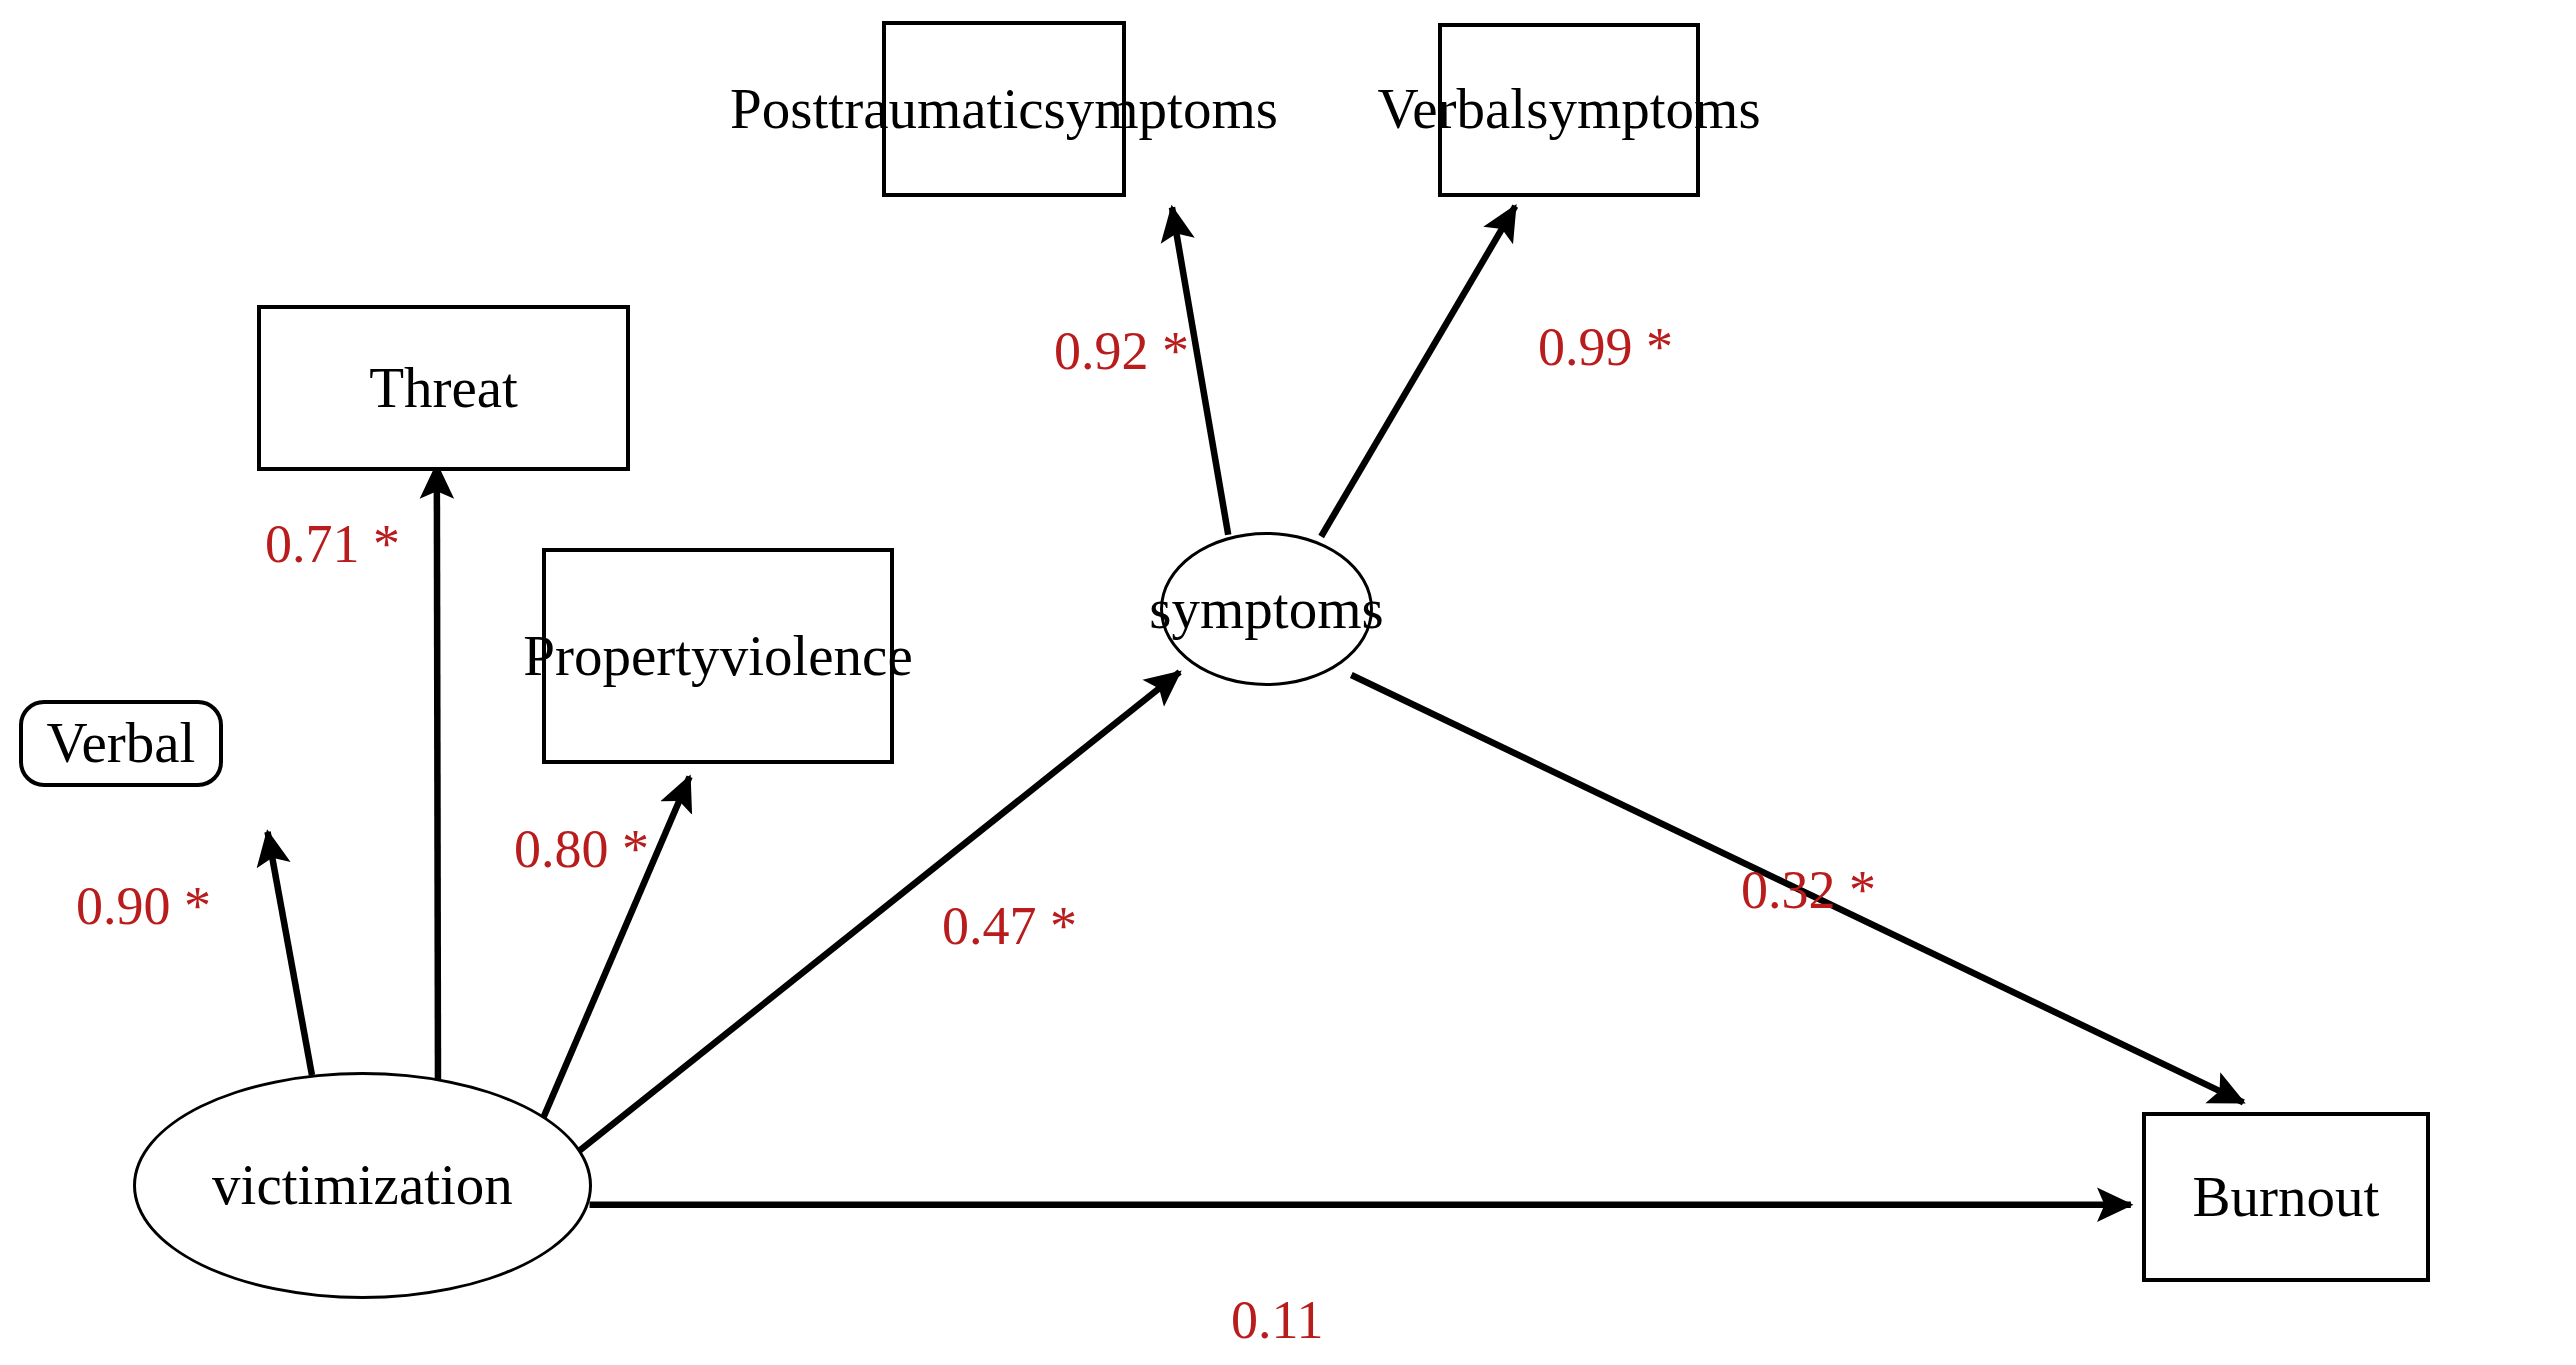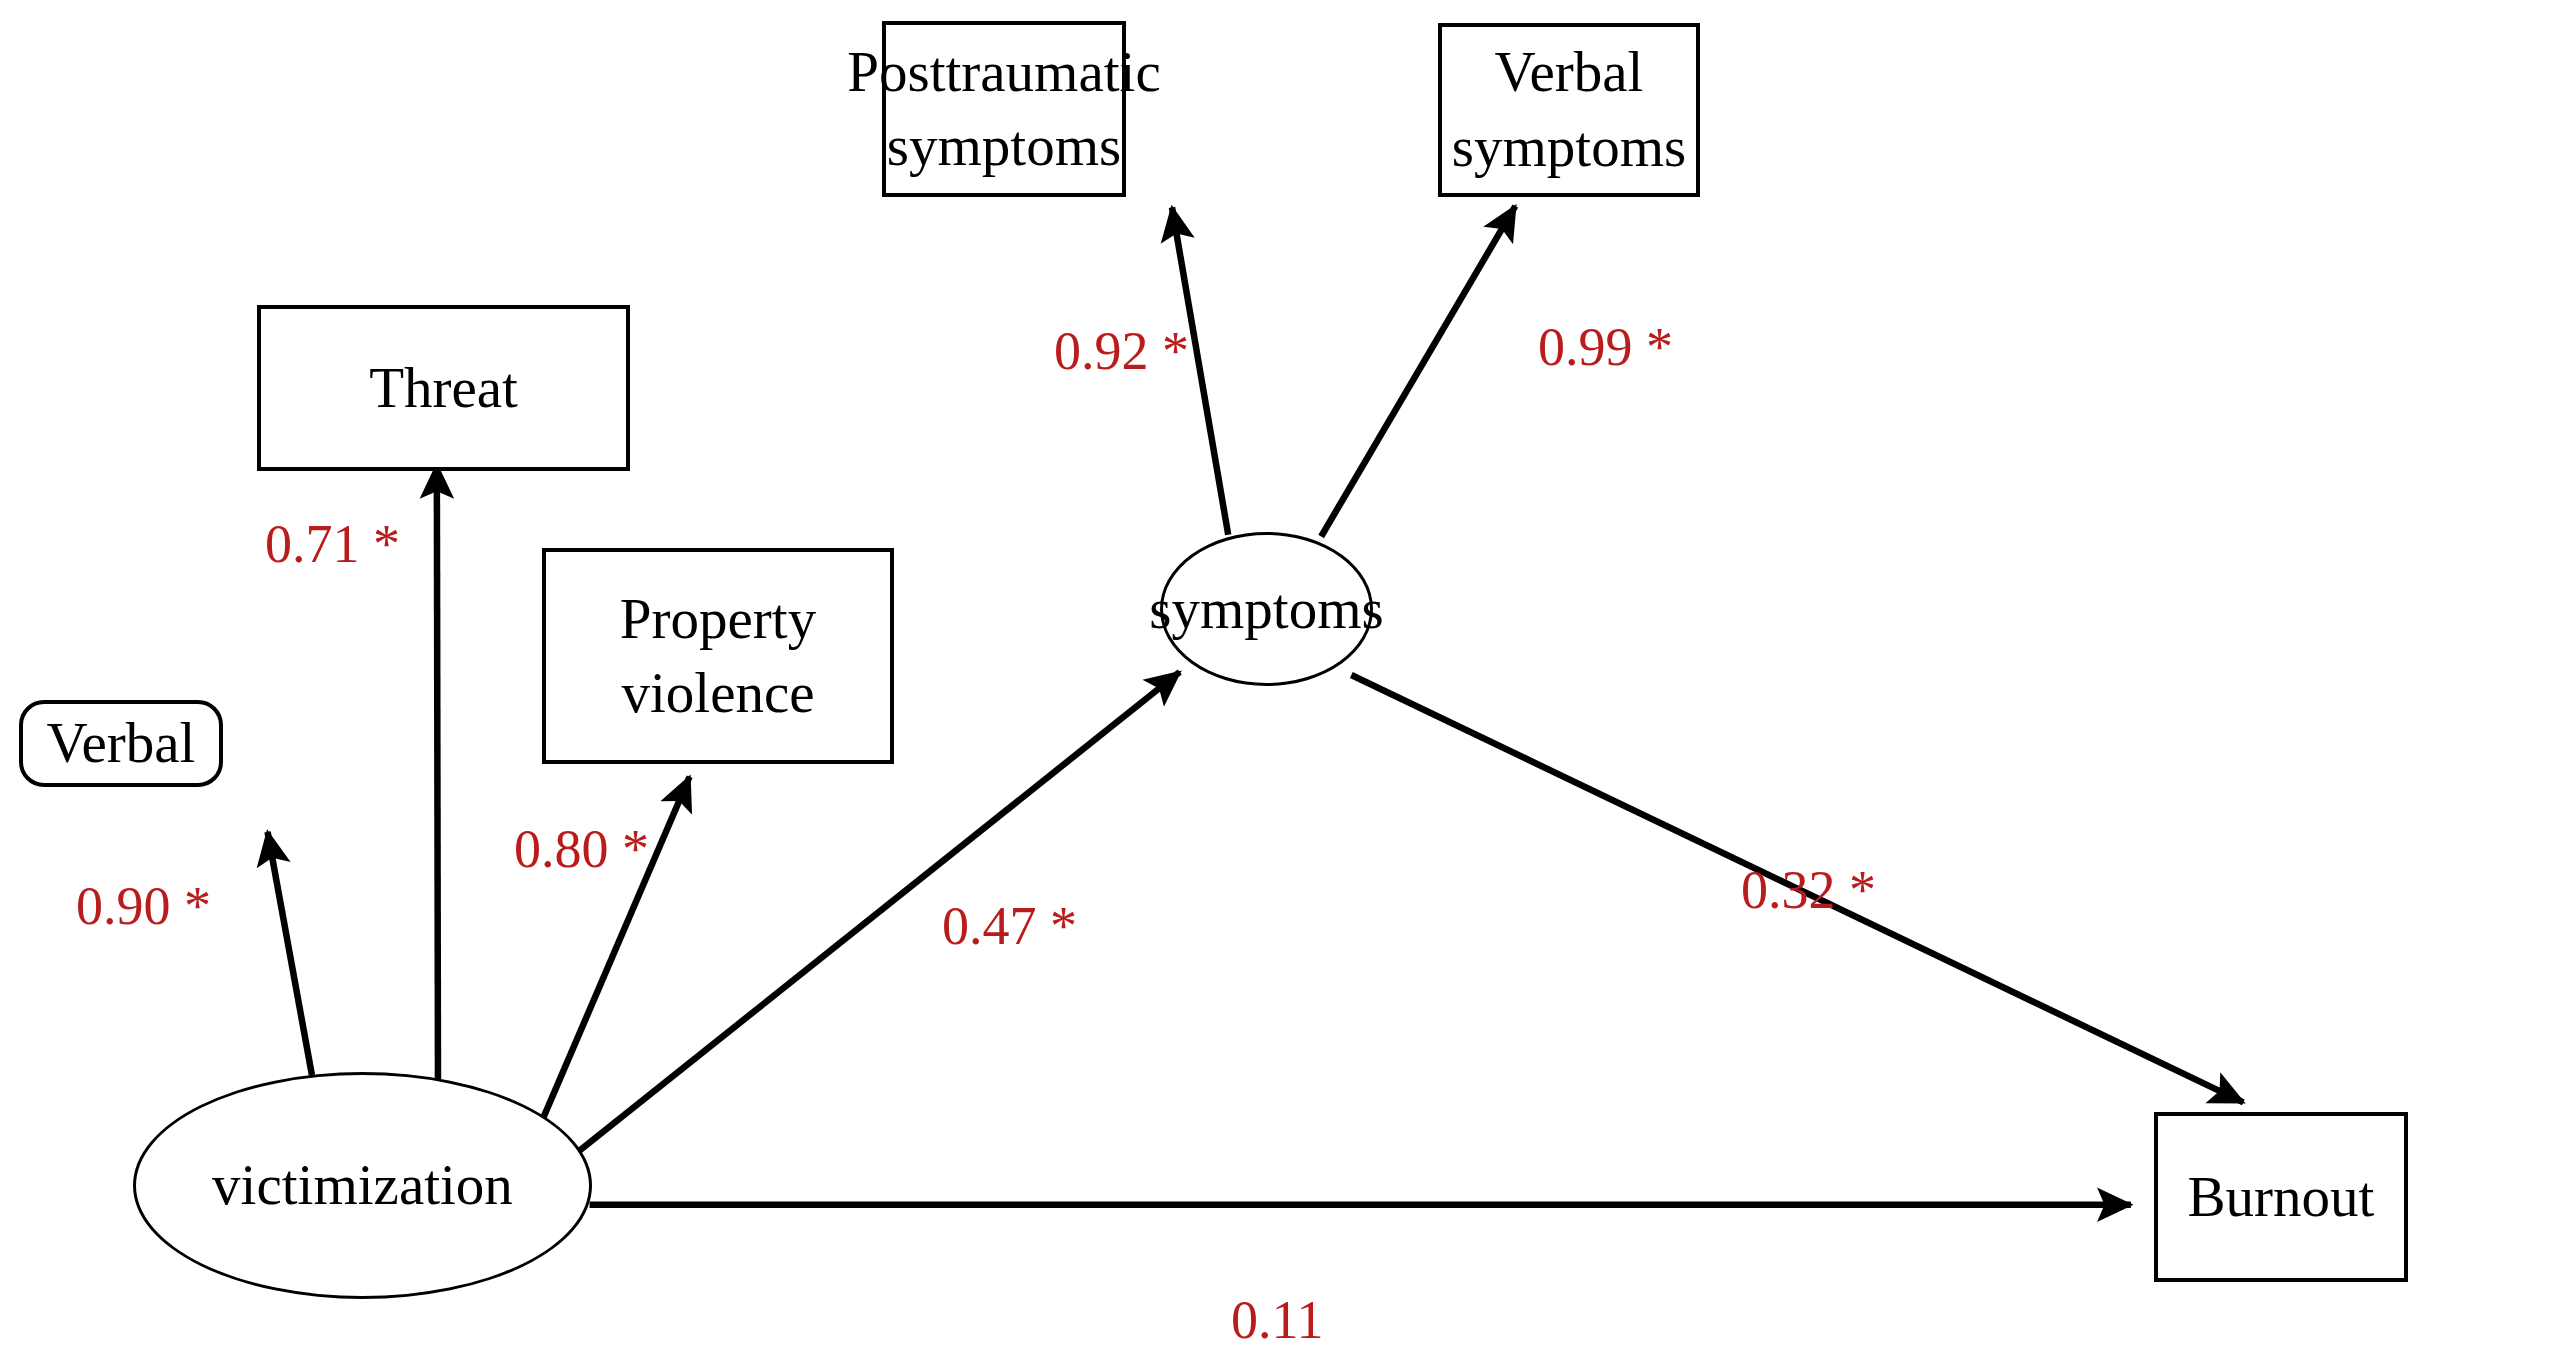--- a/index.html
+++ b/index.html
@@ -21,21 +21,21 @@
     top: 0;
     width: 2576px;
     height: 1366px;
   }
   .node-box {
     position: absolute;
     box-sizing: border-box;
     border: 4.1px solid #000000;
     background: #ffffff;
     display: flex;
-    flex-direction: column;
+    flex-direction: row;
     align-items: center;
     justify-content: center;
     text-align: center;
     color: #000000;
     z-index: 3;
   }
   .node-box .line {
     display: block;
     line-height: 1.30;
     white-space: nowrap;
@@ -112,21 +112,21 @@
 
   <div class="node-box fs-96" style="left:542px; top:548px; width:352px; height:216px;">
     <span class="line">Property</span>
     <span class="line">violence</span>
   </div>
 
   <div class="node-box fs-96" style="left:19px; top:700px; width:204px; height:87px;border-radius:25px;">
     <span class="line">Verbal</span>
   </div>
 
-  <div class="node-box fs-96" style="left:2142px; top:1112px; width:254px; height:170px;margin-left:12px;">
+  <div class="node-box fs-96" style="left:2142px; top:1112px; width:288px; height:170px;">
     <span class="line">Burnout</span>
   </div>
 
   <div class="node-ellipse fs-96" style="left:1160px; top:532px; width:213px; height:154px;">
     <span class="line">symptoms</span>
   </div>
 
   <div class="node-ellipse fs-96" style="left:133px; top:1072px; width:459px; height:227px;">
     <span class="line">victimization</span>
   </div>

